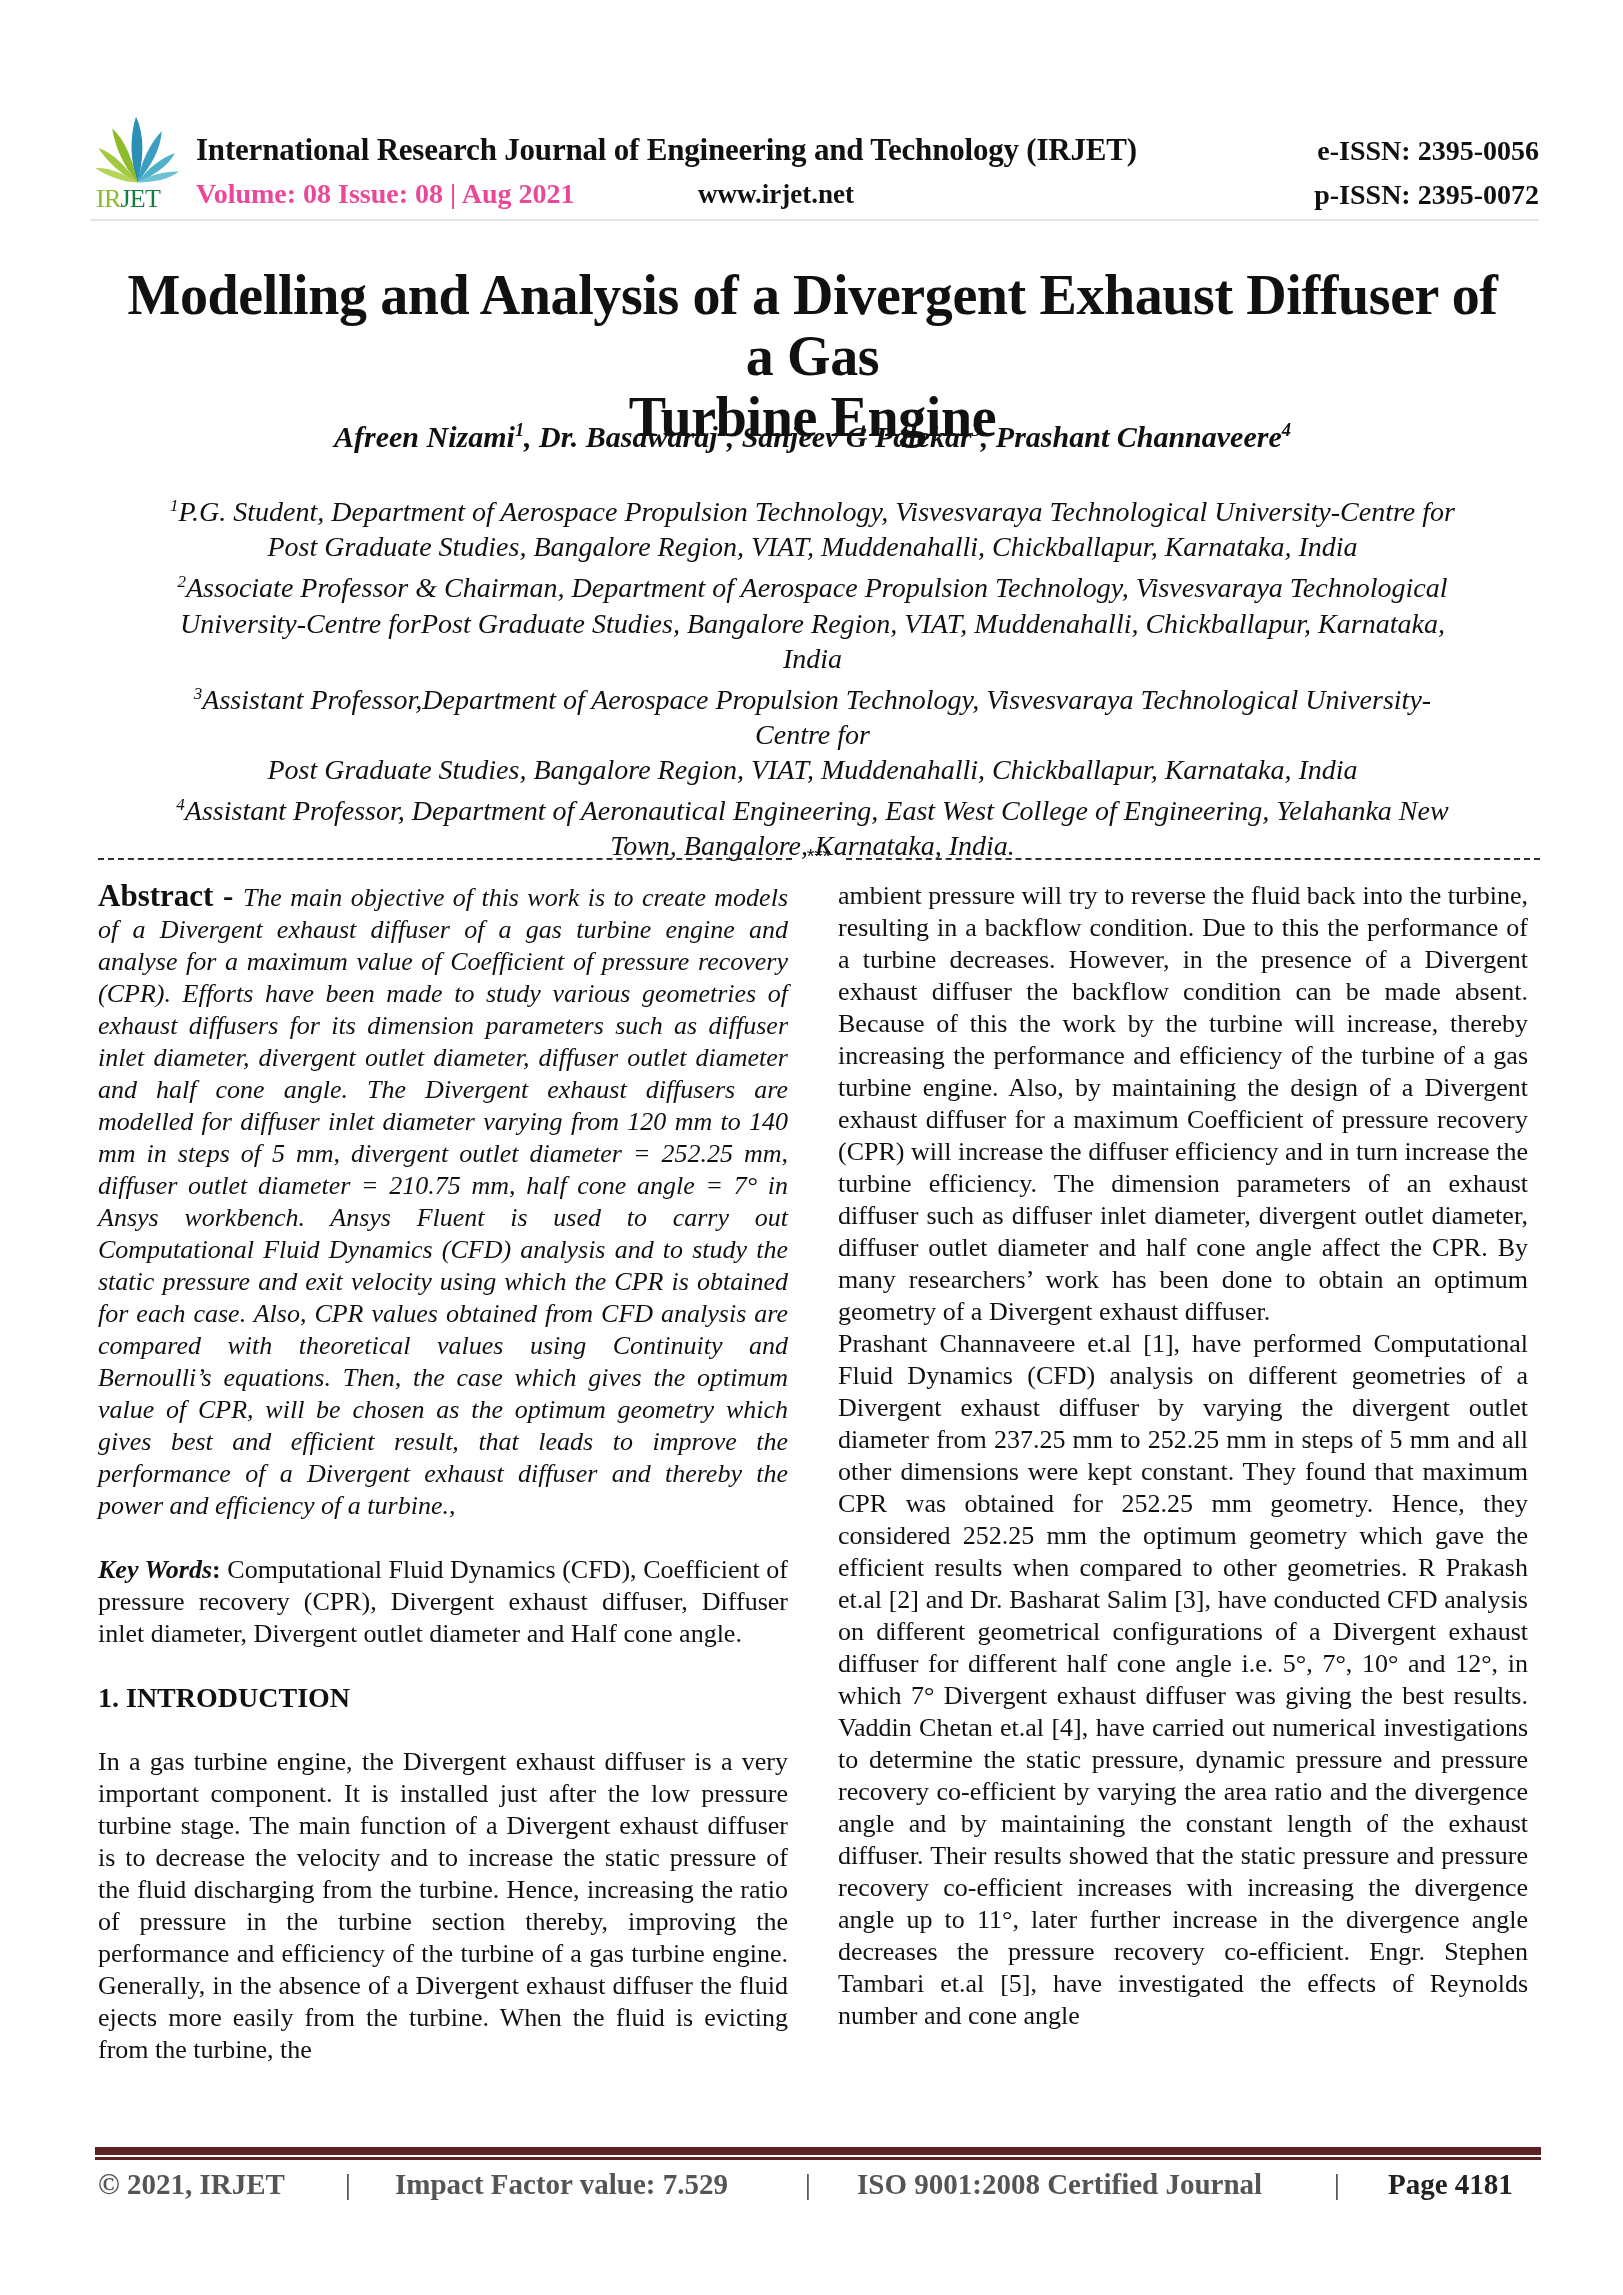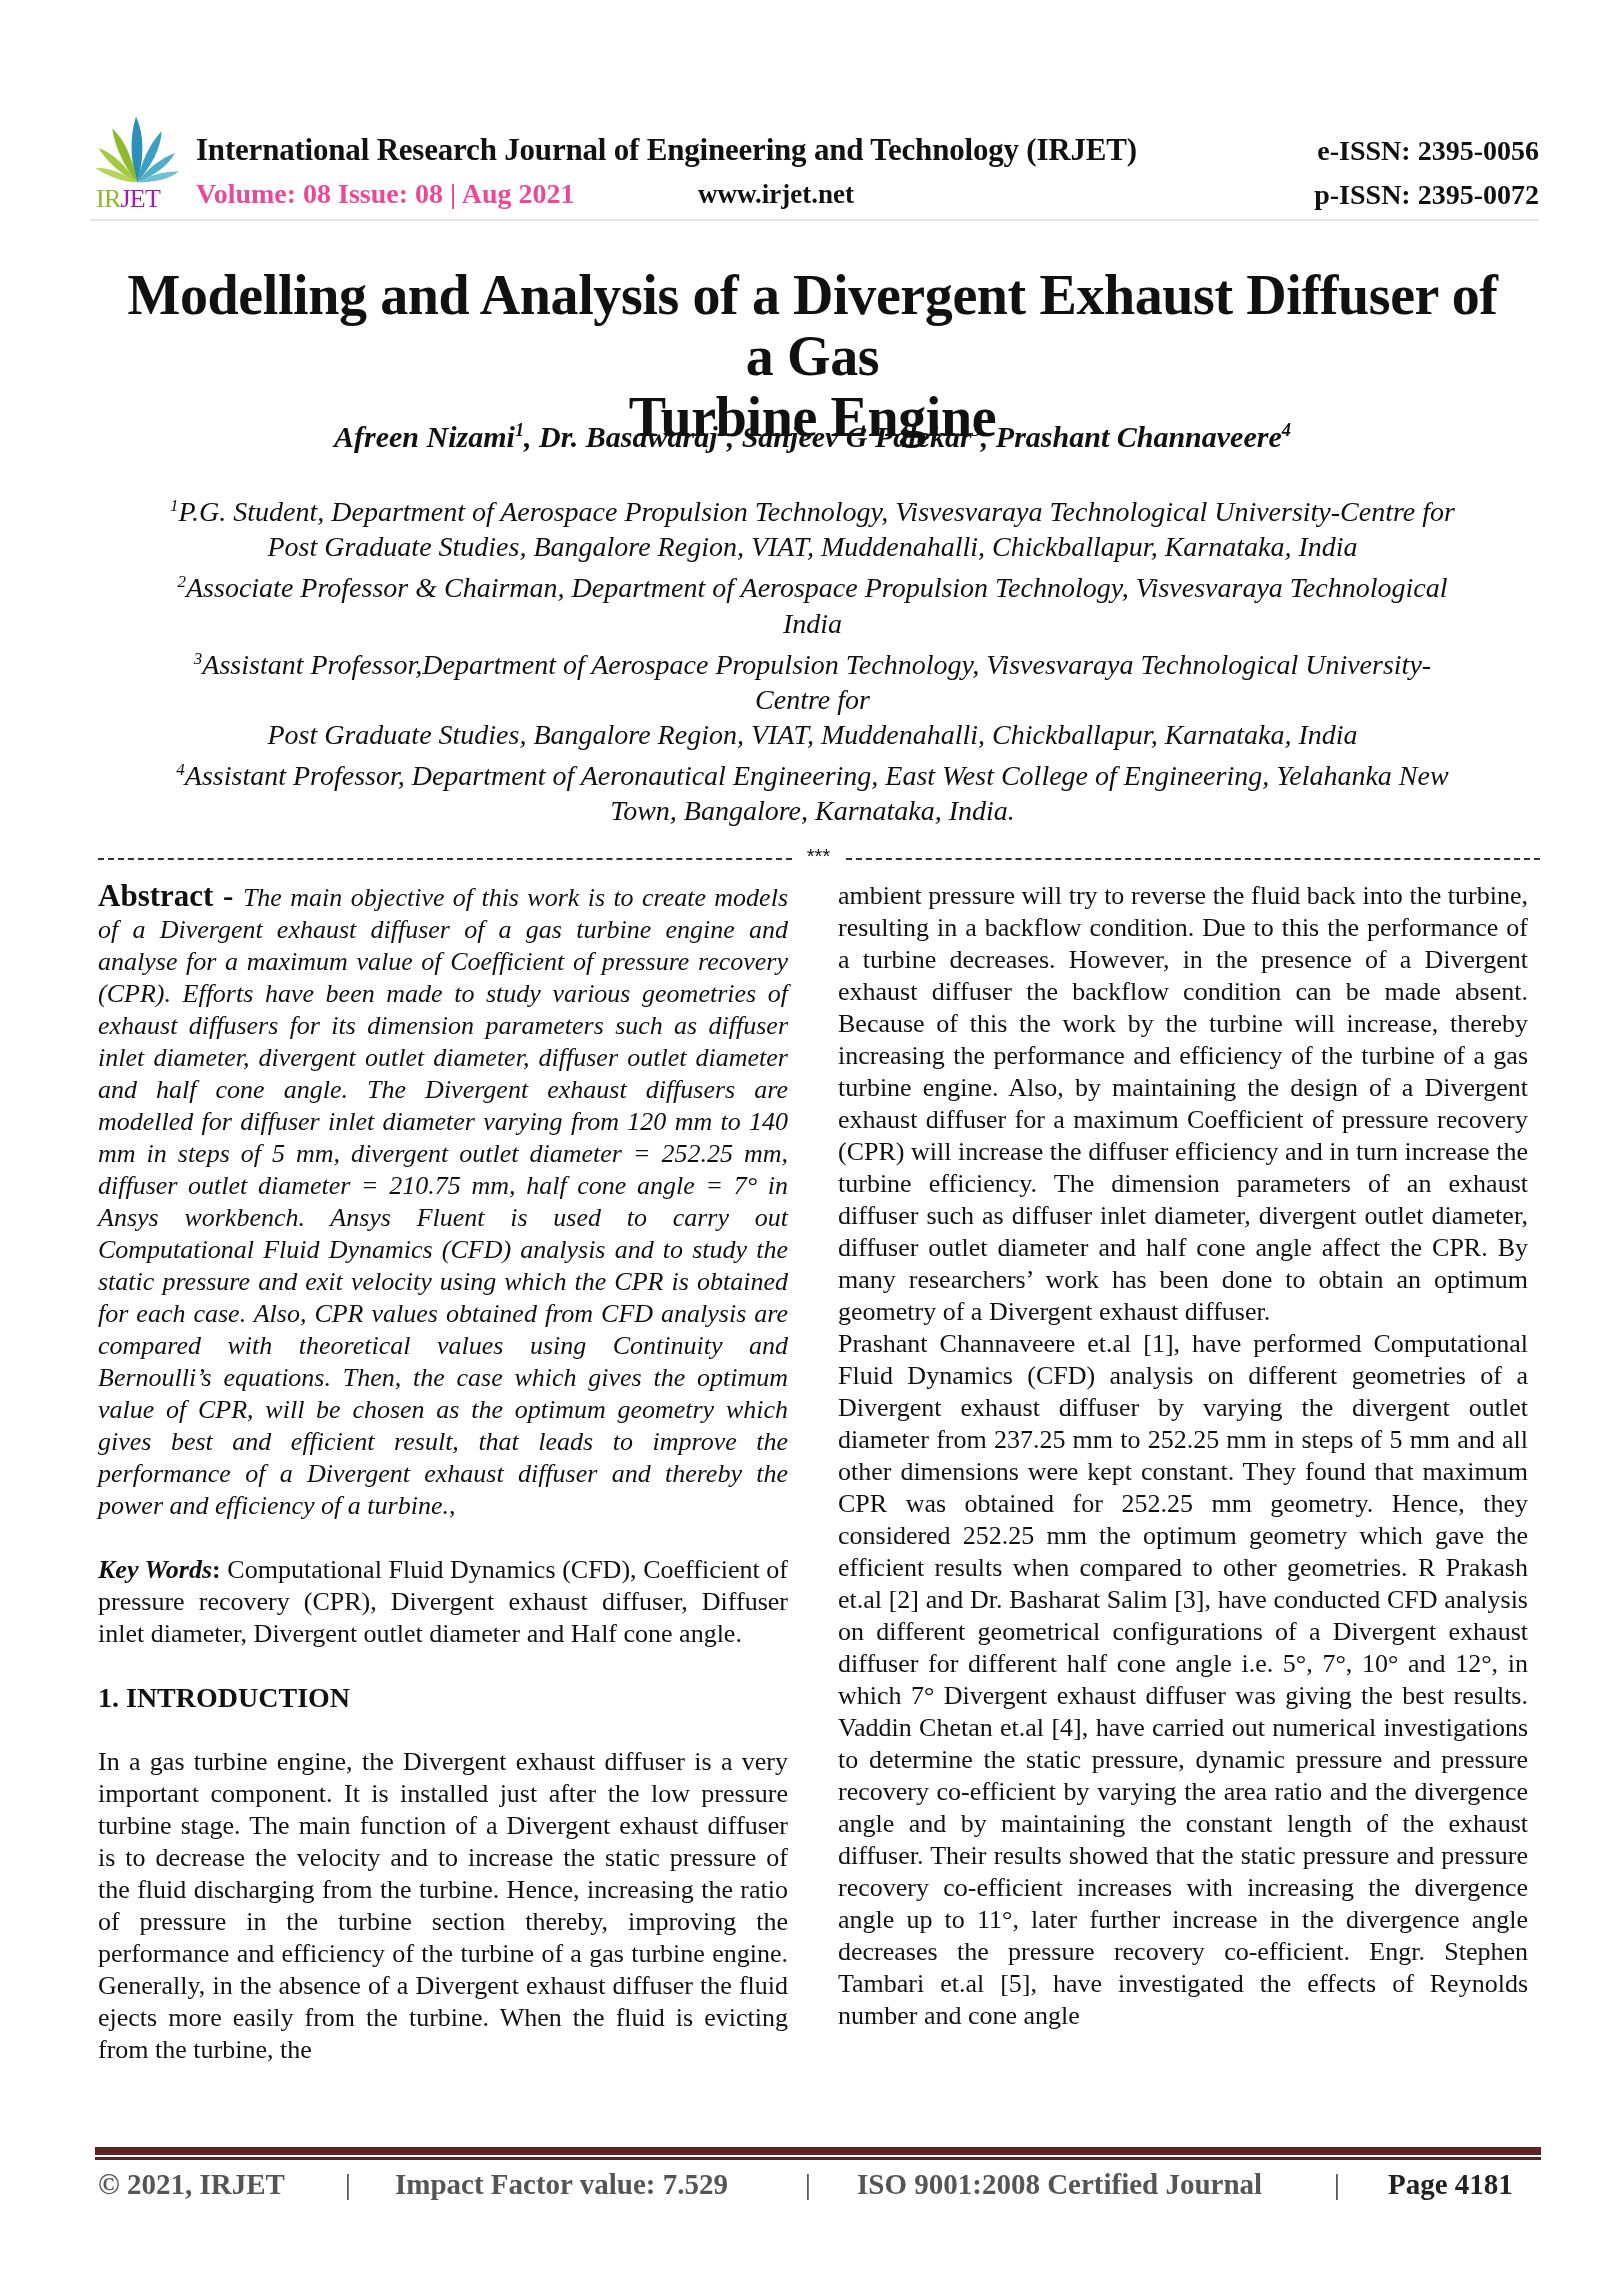--- a/index.html
+++ b/index.html
@@ -4,21 +4,21 @@
 <style>
   html, body { margin: 0; padding: 0; background: #ffffff; }
   body { width: 1623px; height: 2295px; position: relative; overflow: hidden; color: #111; }
   .serif { font-family: "Liberation Serif", "DejaVu Serif", serif; }
 
   
   #header { position: absolute; left: 90px; top: 115px; width: 1449px; height: 100px; }
   #logo { position: absolute; left: 0; top: 0; width: 92px; height: 100px; }
   #logo-text { position: absolute; left: 6.1px; top: 69px; font-family: "Liberation Serif", serif; font-size: 26px; letter-spacing: -0.8px; }
   #logo-text .ir { color: #8dbb2d; }
-  #logo-text .jet { color: #a21caf; }
+  #logo-text .jet { color: #15803d; }
   #journal-title { position: absolute; left: 106px; top: 17px; font-size: 31px; font-weight: bold; white-space: nowrap; letter-spacing: -0.2px; }
   #issn-e { position: absolute; right: 0; top: 20px; font-size: 28px; font-weight: bold; white-space: nowrap; }
   #volume { position: absolute; left: 106px; top: 63px; font-size: 28px; font-weight: bold; color: #ec4899; white-space: nowrap; }
   #website { position: absolute; left: 608px; top: 64px; font-size: 27px; font-weight: bold; white-space: nowrap; }
   #issn-p { position: absolute; right: 0; top: 64px; font-size: 28px; font-weight: bold; white-space: nowrap; }
   #header-rule { position: absolute; left: 90px; top: 219px; width: 1449px; height: 1.5px; background: #e6e6e6; }
 
   
   #paper-title { position: absolute; left: 115px; top: 265px; width: 1395px; text-align: center; font-size: 56px; font-weight: bold; line-height: 61px; letter-spacing: -0.4px; }
   #authors { position: absolute; left: 115px; top: 420px; width: 1395px; text-align: center; font-size: 30px; font-weight: bold; font-style: italic; }
@@ -81,20 +81,21 @@
 </div>
 
 <div id="authors" class="serif">
   <span><span>Afreen Nizami</span><sup>1</sup><span>, </span></span><span><span>Dr. Basawaraj</span><sup>2</sup><span>, </span></span><span><span>Sanjeev G Palekar</span><sup>3</sup><span>, </span></span><span><span>Prashant Channaveere</span><sup>4</sup><span></span></span>
 </div>
 
 <div id="affiliations" class="serif">
   <div><sup>1</sup><span>P.G. Student, Department of Aerospace Propulsion Technology, Visvesvaraya Technological University-Centre for</span></div>
   <div>Post Graduate Studies, Bangalore Region, VIAT, Muddenahalli, Chickballapur, Karnataka, India</div>
   <div><sup>2</sup><span>Associate Professor &amp; Chairman, Department of Aerospace Propulsion Technology, Visvesvaraya Technological</span></div>
+  <div>University-Centre forPost Graduate Studies, Bangalore Region, VIAT, Muddenahalli, Chickballapur, Karnataka,</div>
   <div>India</div>
   <div><sup>3</sup><span>Assistant Professor,Department of Aerospace Propulsion Technology, Visvesvaraya Technological University-</span></div>
   <div>Centre for</div>
   <div>Post Graduate Studies, Bangalore Region, VIAT, Muddenahalli, Chickballapur, Karnataka, India</div>
   <div><sup>4</sup><span>Assistant Professor, Department of Aeronautical Engineering, East West College of Engineering, Yelahanka New</span></div>
   <div>Town, Bangalore, Karnataka, India.</div>
 </div>
 
 <div id="separator">
   <div class="dash" style="left:0; width:694px;"></div>

